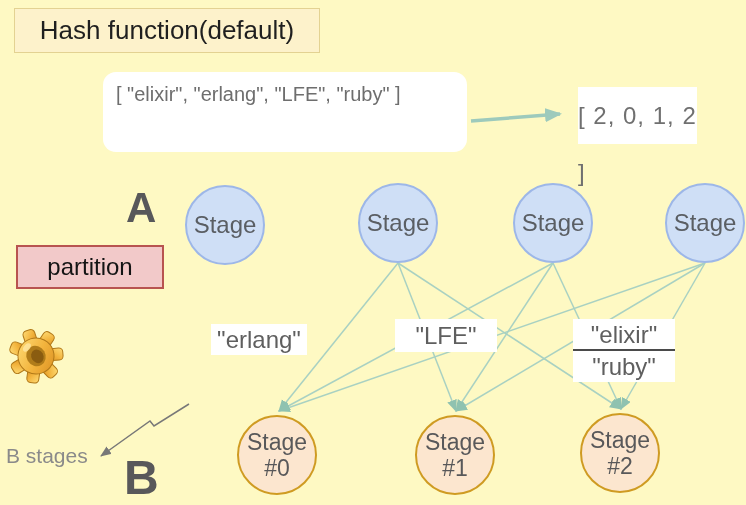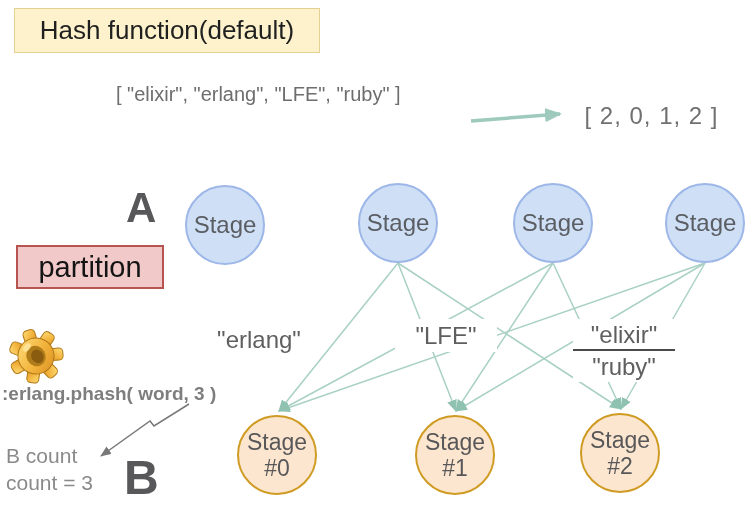--- a/index.html
+++ b/index.html
@@ -1,53 +1,53 @@
 <!DOCTYPE html>
 <html><head>
 <meta charset="utf-8">
 <style>
   html,body{margin:0;padding:0;background:#000;}
   .canvas{
-    position:relative;width:746px;height:505px;background:#ffffff;overflow:hidden;
+    position:relative;width:746px;height:505px;background:#fef9c3;overflow:hidden;
     font-family:"Liberation Sans",sans-serif;
   }
   .abs{position:absolute;}
   
   .header-box{
     left:14px;top:8px;width:304px;height:43px;line-height:43px;
     background:#fdf2cb;border:1px solid #e3d292;text-align:center;
     font-size:26px;color:#1f1f1f;z-index:3;
   }
   
   .code-box{
     left:103px;top:72px;width:364px;height:80px;background:#fff;border-radius:13px;
     padding:9px 0 0 13px;box-sizing:border-box;font-size:20px;line-height:27px;
     color:#6e6e6e;z-index:3;
   }
   
   .result-box{
-    left:578px;top:87px;width:147px;height:57px;line-height:57px;background:#fff;
-    text-align:center;font-size:24px;color:#707070;z-index:3;letter-spacing:1px;
+    left:578px;top:87px;width:119px;height:57px;line-height:57px;background:#fff;
+    text-align:left;font-size:24px;color:#707070;z-index:3;letter-spacing:1px;
   }
   .big-letter{color:#58585a;font-weight:bold;z-index:3;}
   .letter-a{left:126px;top:184px;font-size:42px;}
   .letter-b{left:124px;top:450px;font-size:48px;}
   
   .circle{
     border-radius:50%;width:80px;height:80px;box-sizing:border-box;
     display:flex;flex-direction:column;align-items:center;justify-content:center;
     z-index:2;
   }
   .circle-a{background:#cfdff6;border:2px solid #9db7e8;color:#5a5e63;font-size:24px;}
   .circle-b{background:#fce6cf;border:2px solid #cf9b22;color:#58585a;font-size:23px;line-height:26px;}
   
   .partition-box{
     left:16px;top:245px;width:144px;height:40px;line-height:40px;
     background:#f2c9c9;border:2px solid #b85450;text-align:center;
-    font-size:29px;color:#141414;z-index:3;
+    font-size:24px;color:#141414;z-index:3;
   }
   
   .word-label{
     background:#fff;color:#5f5f5f;font-size:24px;text-align:center;z-index:4;
     box-sizing:border-box;
   }
   .wl-erlang{left:211px;top:324px;width:96px;height:31px;line-height:31px;}
   .wl-lfe{left:395px;top:319px;width:102px;height:33px;line-height:33px;}
   .wl-elixir{left:573px;top:319px;width:102px;height:32px;line-height:32px;border-bottom:2px solid #4a4a4a;}
   .wl-ruby{left:573px;top:351px;width:102px;height:31px;line-height:31px;}
@@ -131,24 +131,22 @@
         <rect x="-6" y="-27" width="12" height="15" rx="4" transform="rotate(257)"></rect>
         <rect x="-6" y="-27" width="12" height="15" rx="4" transform="rotate(309)"></rect>
       </g>
       <circle r="18" fill="url(#goldgrad)" stroke="#b07818" stroke-width="1"></circle>
       <ellipse rx="9.5" ry="10.5" fill="#b07c1a" transform="rotate(-12)"></ellipse>
       <ellipse rx="6" ry="7" fill="#8a5c10" transform="rotate(-12) translate(1,1)"></ellipse>
       <ellipse rx="5" ry="3" fill="#ffe9a8" opacity="0.75" transform="translate(-6,-11) rotate(-30)"></ellipse>
     </g>
   </svg>
 
-  <div class="abs phash-text">:erlang.phash( word, 3 )</div>
   <div class="abs b-stages-note">
-    <div>B count</div>
-    <div>count = 3</div>
+    <div>B stages</div>
   </div>
 
   <div class="abs word-label wl-erlang">"erlang"</div>
   <div class="abs word-label wl-lfe">"LFE"</div>
   <div class="abs word-label wl-elixir">"elixir"</div>
   <div class="abs word-label wl-ruby">"ruby"</div>
 
   <div class="abs circle circle-b" style="left:237px;top:415px;">
     <div>Stage</div>
     <div>#0</div>

